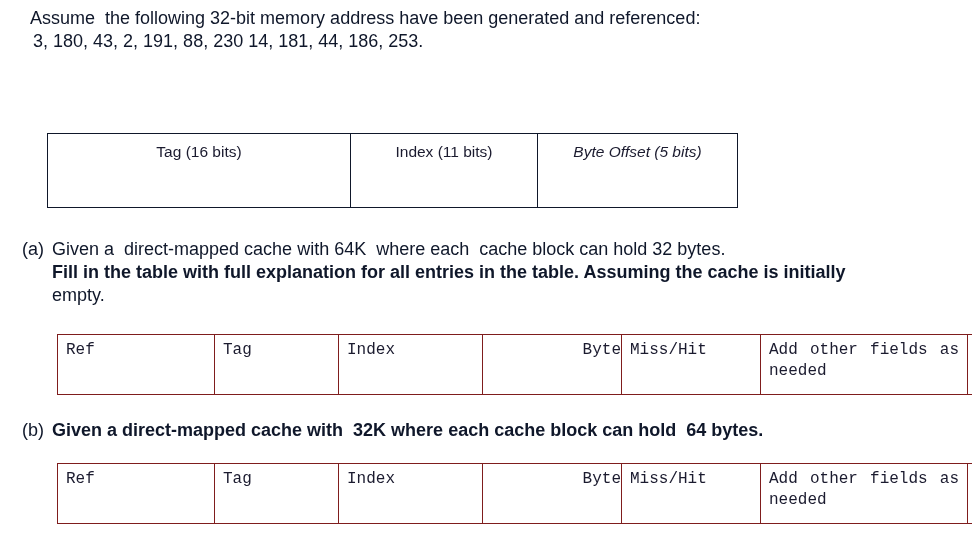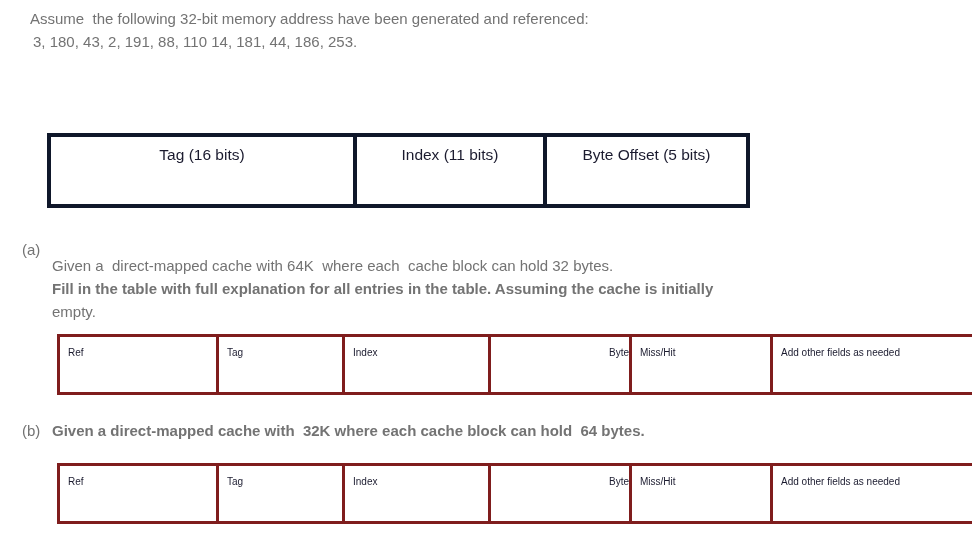--- a/index.html
+++ b/index.html
@@ -17,23 +17,23 @@
   }
 
   .page {
     position: relative;
     width: 972px;
     height: 538px;
     box-sizing: border-box;
   }
 
   .para {
-    font-size: 15px;
+    font-size: 18px;
     line-height: 23px;
-    color: #737373;
+    color: #0f172a;
     white-space: pre-wrap;
   }
 
   
   #intro {
     position: absolute;
     left: 30px;
     top: 7px;
     width: 920px;
   }
@@ -52,73 +52,73 @@
   #field-table {
     position: absolute;
     left: 47px;
     top: 133px;
     width: 663px;
     height: 75px;
     border-collapse: collapse;
     table-layout: fixed;
   }
   #field-table td {
-    border: 4px solid #0f172a;
+    border: 1px solid #0f172a;
     vertical-align: top;
     text-align: center;
     font-size: 15.5px;
     line-height: 20px;
     padding: 8px 4px 0 4px;
     color: #1b1b2f;
   }
   #field-table .c-tag    { width: 294px; }
   #field-table .c-index  { width: 178px; }
-  #field-table .c-offset { width: 191px; }
+  #field-table .c-offset { width: 191px; font-style: italic; }
 
   
   #part-a-text {
     position: absolute;
     left: 22px;
     top: 238px;
     width: 930px;
   }
   #part-a-text .pa-row {
     display: flex;
   }
   #part-a-text .marker {
     width: 30px;
     flex: 0 0 30px;
   }
   #part-a-text .body {
     flex: 1 1 auto;
-    margin-top: 16px;
   }
   #part-a-text .just {
     text-align: justify;
     text-align-last: left;
     font-weight: bold;
   }
 
   
   .ref-table {
     position: absolute;
     left: 57px;
     width: 873px;
     height: 61px;
     border-collapse: collapse;
     table-layout: fixed;
   }
   .ref-table td {
-    border: 3px solid #7f1d1d;
+    border: 1px solid #7f1d1d;
     vertical-align: top;
     text-align: left;
-    font-size: 10px;
+    font-size: 16px;
     line-height: 21px;
     padding: 5px 0 0 8px;
     color: #1b1b2f;
+    font-family: Liberation Mono, monospace;
   }
   .ref-table .c-ref      { width: 148px; }
   .ref-table .c-tag      { width: 115px; }
   .ref-table .c-index    { width: 135px; }
   .ref-table .c-byte     { width: 130px; text-align: right; }
   .ref-table .c-misshit  { width: 130px; }
   .ref-table .c-other    { width: 190px; padding-right: 8px; }
   .ref-table .c-extra    { width: 25px; }
   .ref-table .c-other .just2 {
     text-align: justify;
@@ -147,21 +147,21 @@
     font-weight: bold;
   }
 </style>
 </head>
 <body>
 
 <div class="page">
 
   <div id="intro">
     <div class="para">Assume  the following 32-bit memory address have been generated and referenced:</div>
-    <div class="para line2">3, 180, 43, 2, 191, 88, 110 14, 181, 44, 186, 253.</div>
+    <div class="para line2">3, 180, 43, 2, 191, 88, 230 14, 181, 44, 186, 253.</div>
   </div>
 
 
   <table id="field-table">
     <tbody>
         <tr>
       <td class="c-tag">Tag (16 bits)</td>
       <td class="c-index">Index (11 bits)</td>
       <td class="c-offset">Byte Offset (5 bits)</td>
     </tr>

